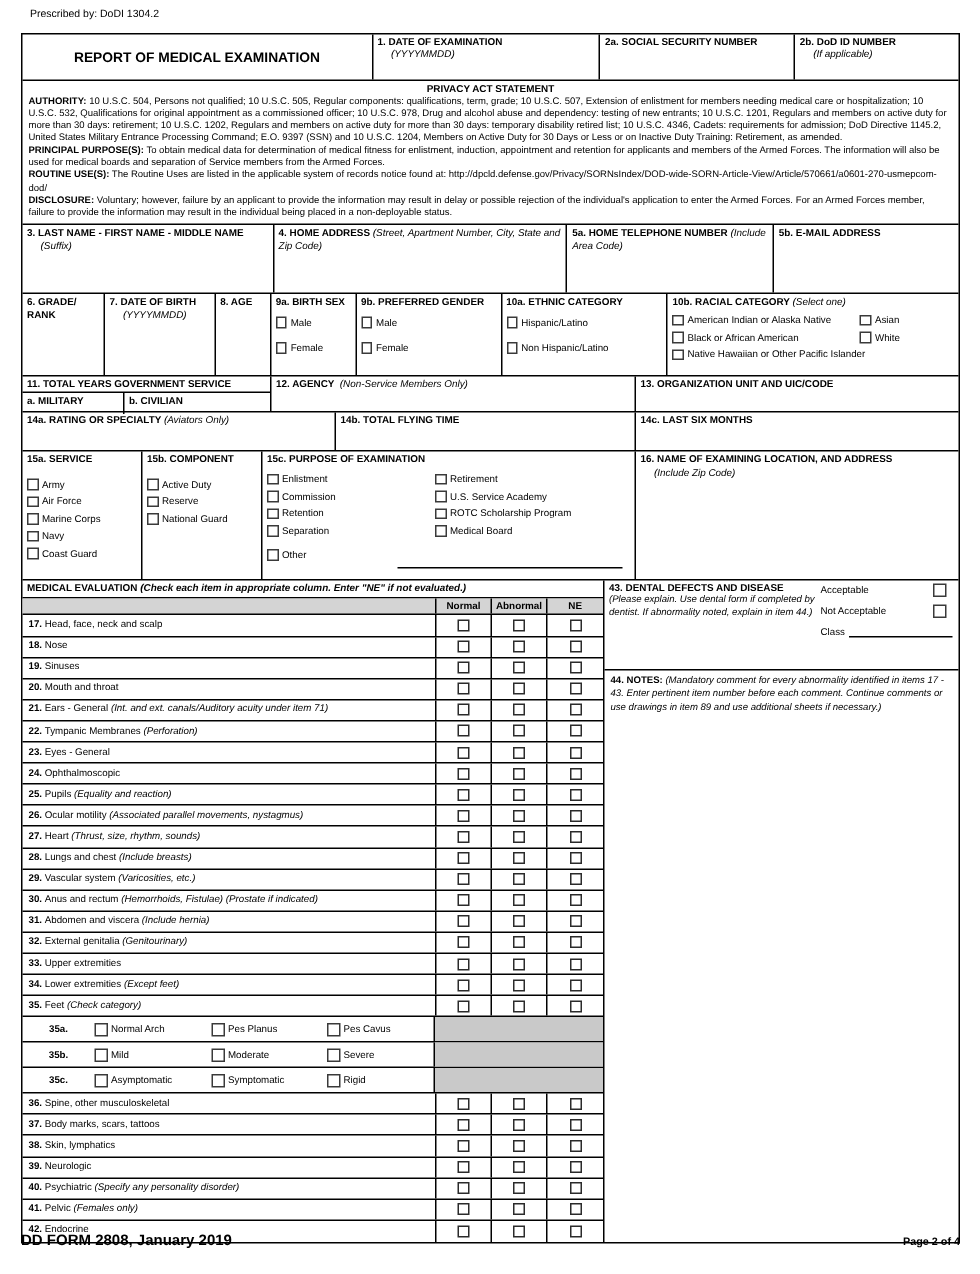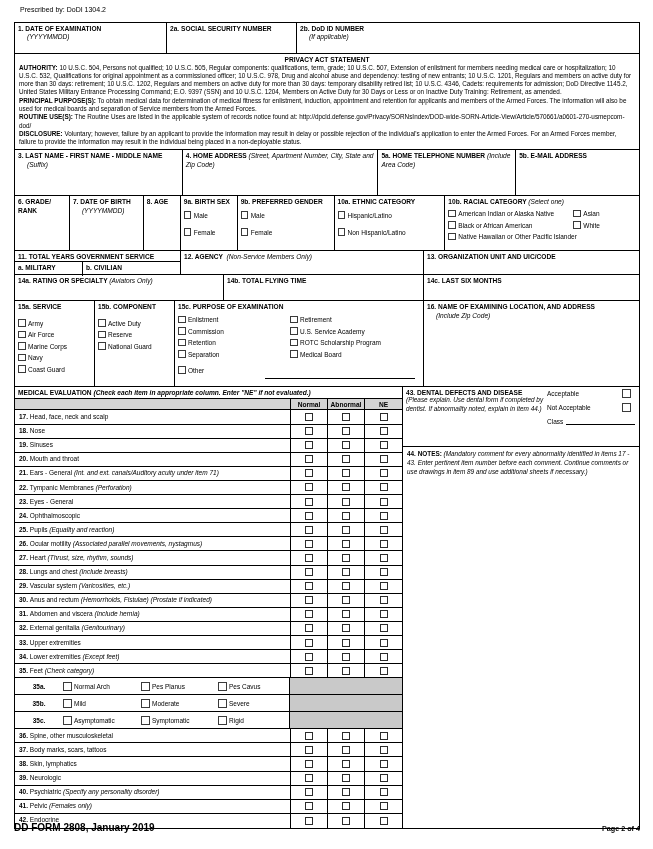--- a/index.html
+++ b/index.html
@@ -194,20 +194,21 @@
 </head>
 <body>
 
 <div class="page">
 
   <div class="prescribed">Prescribed by: DoDI 1304.2</div>
 
   <div class="form-frame">
 
     <div class="row title-row hline-thick">
+      <div class="cell title-main">REPORT OF MEDICAL EXAMINATION</div>
       <div class="cell c-date">
         <div class="lbl"><span>1.</span>
           <span>DATE OF EXAMINATION</span></div>
         <div class="lbl lbl-it ind">(YYYYMMDD)</div>
       </div>
       <div class="cell c-ssn">
         <div class="lbl"><span>2a.</span>
           <span>SOCIAL SECURITY NUMBER</span></div>
       </div>
       <div class="cell c-dod">

